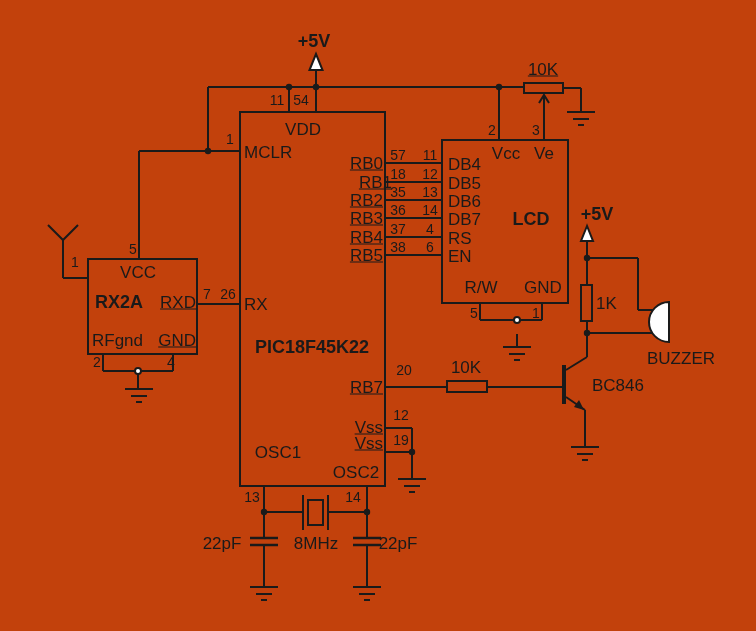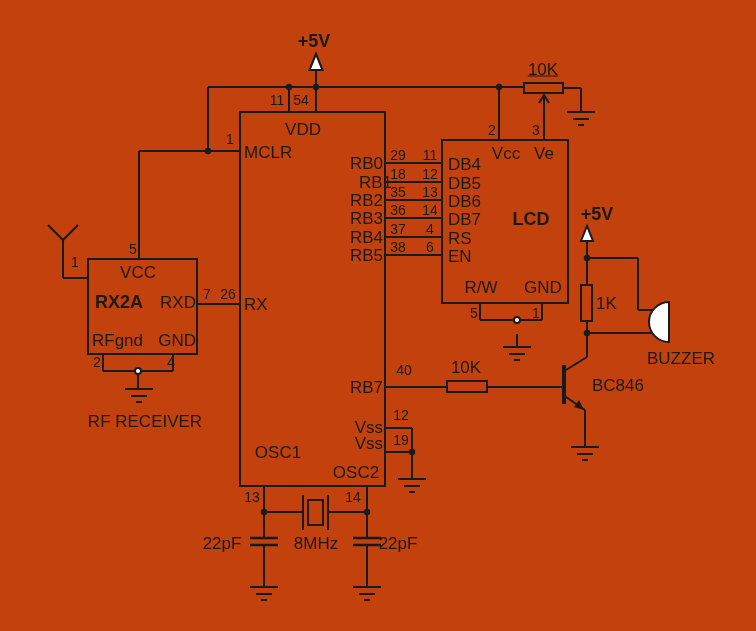--- a/index.html
+++ b/index.html
@@ -3,21 +3,21 @@
 <meta charset="utf-8">
 <style>
   html,body{margin:0;padding:0;background:#ffffff;}
   #canvas{position:relative;width:756px;height:631px;background:#c2410c;overflow:hidden;
           font-family:"Liberation Sans",sans-serif;}
   #schematic-svg{position:absolute;left:0;top:0;}
   .lbl{position:absolute;line-height:1;color:#1a1a1a;white-space:nowrap;
        font-family:"Liberation Sans",sans-serif;}
   .c{transform:translate(-50%,-50%);}
   .l{transform:translate(0,-50%);}
-  .r{transform:translate(-100%,-50%);}
+  .r{transform:translate(-100%,-50%);text-decoration:underline;}
   .b{font-weight:700;}
   .u{text-decoration:underline;}
   .f14{font-size:14px;}
   .f17{font-size:17px;}
   .f18{font-size:18px;}
 </style>
 </head>
 <body>
 
 <div id="canvas">
@@ -198,39 +198,40 @@
 <div class="lbl c b f18" style="left:597px;top:214px">+5V</div>
 
 <div class="lbl c f14" style="left:277px;top:100px">11</div>
 <div class="lbl c f14" style="left:301px;top:100px">54</div>
 <div class="lbl c f17" style="left:303px;top:129px">VDD</div>
 <div class="lbl c f14" style="left:230px;top:139px">1</div>
 <div class="lbl l f17" style="left:244px;top:152px">MCLR</div>
 <div class="lbl l f17" style="left:244px;top:304px">RX</div>
 <div class="lbl c f14" style="left:207px;top:294px">7</div>
 <div class="lbl c f14" style="left:228px;top:294px">26</div>
+<div class="lbl c b f18" style="left:312px;top:347px">PIC18F45K22</div>
 <div class="lbl r f17" style="left:383px;top:387px">RB7</div>
-<div class="lbl c f14" style="left:404px;top:370px">40</div>
+<div class="lbl c f14" style="left:404px;top:370px">20</div>
 <div class="lbl r f17" style="left:383px;top:427px">Vss</div>
 <div class="lbl r f17" style="left:383px;top:443px">Vss</div>
 <div class="lbl c f14" style="left:401px;top:415px">12</div>
 <div class="lbl c f14" style="left:401px;top:440px">19</div>
 <div class="lbl c f17" style="left:278px;top:452px">OSC1</div>
 <div class="lbl c f17" style="left:356px;top:472px">OSC2</div>
 <div class="lbl c f14" style="left:252px;top:497px">13</div>
 <div class="lbl c f14" style="left:353px;top:497px">14</div>
 
 <div class="lbl r f17" style="left:383px;top:163px">RB0</div>
 <div class="lbl r f17" style="left:392px;top:182px">RB1</div>
 <div class="lbl r f17" style="left:383px;top:200px">RB2</div>
 <div class="lbl r f17" style="left:383px;top:218px">RB3</div>
 <div class="lbl r f17" style="left:383px;top:237px">RB4</div>
 <div class="lbl r f17" style="left:383px;top:255px">RB5</div>
 
-<div class="lbl c f14" style="left:398px;top:155px">29</div>
+<div class="lbl c f14" style="left:398px;top:155px">57</div>
 <div class="lbl c f14" style="left:398px;top:174px">18</div>
 <div class="lbl c f14" style="left:398px;top:192px">35</div>
 <div class="lbl c f14" style="left:398px;top:210px">36</div>
 <div class="lbl c f14" style="left:398px;top:229px">37</div>
 <div class="lbl c f14" style="left:398px;top:247px">38</div>
 
 <div class="lbl c f14" style="left:430px;top:155px">11</div>
 <div class="lbl c f14" style="left:430px;top:174px">12</div>
 <div class="lbl c f14" style="left:430px;top:192px">13</div>
 <div class="lbl c f14" style="left:430px;top:210px">14</div>
@@ -258,21 +259,20 @@
 
 <div class="lbl c f14" style="left:75px;top:262px">1</div>
 <div class="lbl c f14" style="left:133px;top:249px">5</div>
 <div class="lbl c f17" style="left:138px;top:272px">VCC</div>
 <div class="lbl l b f18" style="left:95px;top:302px">RX2A</div>
 <div class="lbl r f17" style="left:196px;top:302px">RXD</div>
 <div class="lbl l f17" style="left:92px;top:340px">RFgnd</div>
 <div class="lbl r f17" style="left:196px;top:340px">GND</div>
 <div class="lbl c f14" style="left:97px;top:362px">2</div>
 <div class="lbl c f14" style="left:171px;top:362px">4</div>
-<div class="lbl c f17" style="left:145px;top:421px">RF RECEIVER</div>
 
 <div class="lbl c f17" style="left:466px;top:367px">10K</div>
 <div class="lbl l f17" style="left:596px;top:303px">1K</div>
 <div class="lbl l f17" style="left:592px;top:385px">BC846</div>
 <div class="lbl c f17" style="left:681px;top:358px">BUZZER</div>
 
 <div class="lbl c f17" style="left:222px;top:543px">22pF</div>
 <div class="lbl c f17" style="left:316px;top:543px">8MHz</div>
 <div class="lbl c f17" style="left:398px;top:543px">22pF</div>
 

